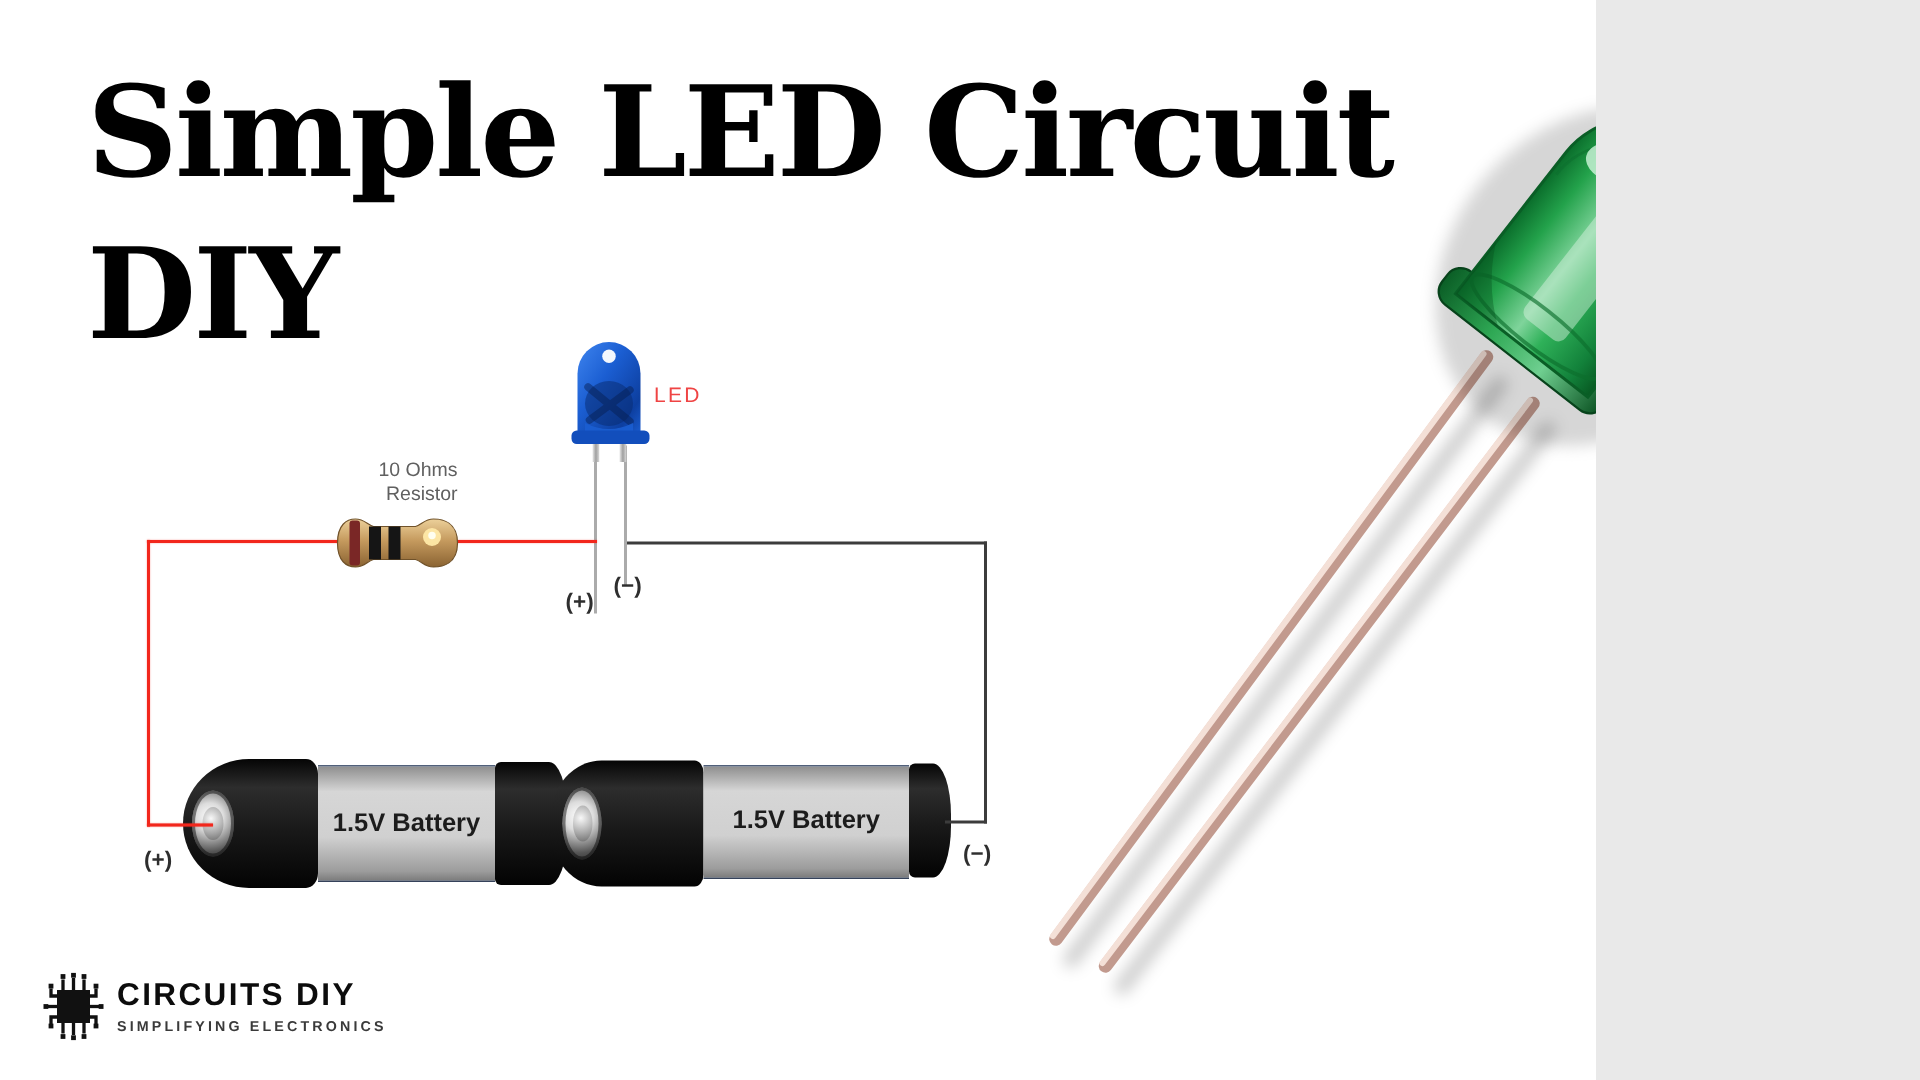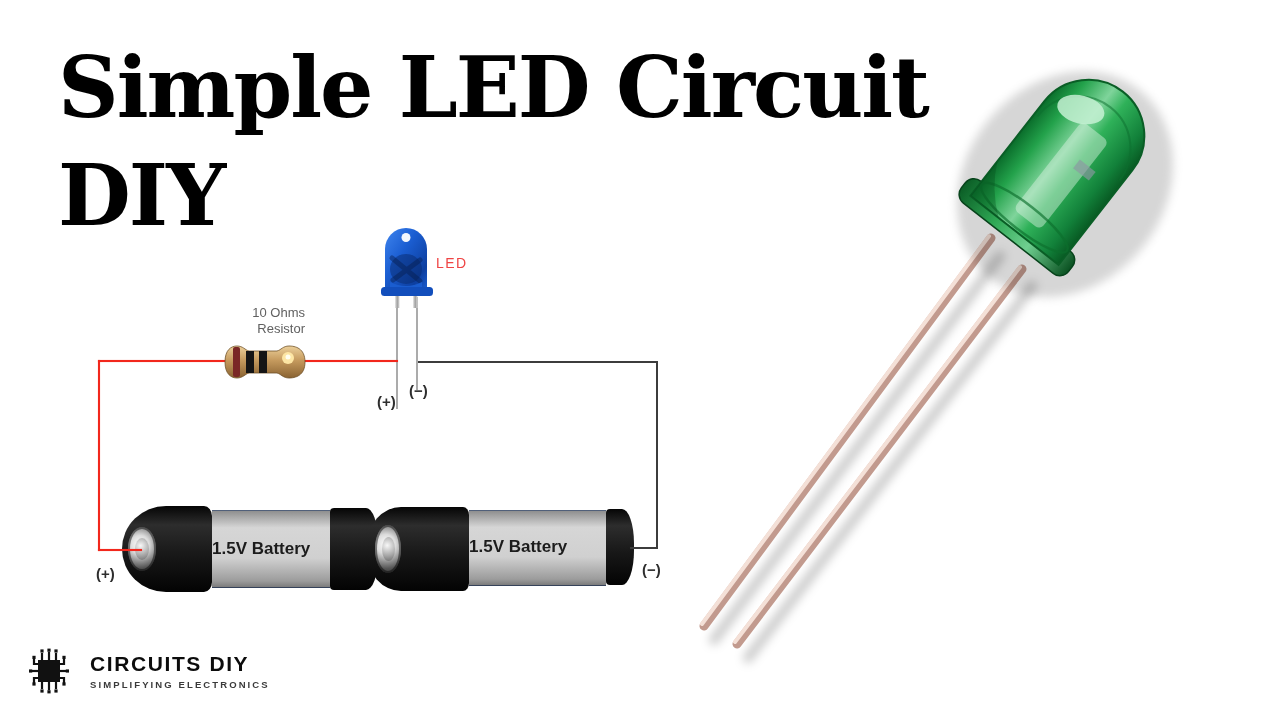--- a/index.html
+++ b/index.html
@@ -1,18 +1,18 @@
 <!DOCTYPE html>
 <html><head>
 <meta charset="utf-8">
 <style>
   * { margin:0; padding:0; box-sizing:border-box; }
   html,body { background:#e9e9e9; }
   .canvas {
-    position:relative; width:1280px; height:720px;
+    position:relative; width:1064px; height:720px;
     background:#ffffff; overflow:hidden;
     font-family:"Liberation Sans", sans-serif;
   }
 
   
   .title {
     position:absolute; left:58px; top:34px;
     font-family:"DejaVu Serif", serif;
     font-weight:bold; font-size:84px; line-height:108px;
     letter-spacing:-2px; color:#000;
@@ -30,33 +30,33 @@
     color:#606060; font-size:13px; line-height:16px; }
 
   .blue-led-wrap { position:absolute; left:378px; top:224px; z-index:4; }
   .led-caption { position:absolute; left:436px; top:255px; color:#ef4444; font-size:14px; letter-spacing:1.5px; }
 
   
   .battery-pack { position:absolute; left:122px; top:506px; width:514px; height:86px; z-index:2; }
   .cap { position:absolute; background:linear-gradient(180deg,#050505 0%,#2d2d2d 22%,#191919 55%,#030303 100%); }
   .body { position:absolute; background:linear-gradient(180deg,#8f8f8f 0%,#d6d6d6 22%,#d0d0d0 62%,#9c9c9c 92%,#7c7c7c 100%);
           border-top:1px solid #51607a; border-bottom:1px solid #35425a; }
-  .batt-label { position:absolute; width:100%; text-align:left; font-size:17px; font-weight:bold; color:#1c1c1c; }
+  .batt-label { position:absolute; width:100%; text-align:center; font-size:17px; font-weight:bold; color:#1c1c1c; }
   .terminal-face {
     position:absolute; border-radius:50%;
     background:radial-gradient(circle at 42% 40%, #ffffff 0%, #dcdcdc 30%, #8f8f8f 55%, #555 75%, #2c2c2c 100%);
     box-shadow:inset 0 0 0 2px rgba(0,0,0,.45);
   }
   .terminal-face .inner { position:absolute; left:25%; top:25%; width:50%; height:50%; border-radius:50%;
     background:radial-gradient(circle at 40% 35%, #f8f8f8 0%, #a5a5a5 60%, #6a6a6a 100%); }
 
   
   .green-led-photo { position:absolute; left:668px; top:38px; z-index:1; }
 
-  .logo { position:absolute; left:28px; top:646px; display:flex; align-items:center; gap:20px; }
+  .logo { position:absolute; left:28px; top:646px; display:flex; align-items:center; gap:8px; }
   .logo-text .brand { font-size:21px; font-weight:bold; color:#0c0c0c; letter-spacing:1.6px;
     font-family:"Liberation Sans", sans-serif; }
   .logo-text .tagline { font-size:9.5px; font-weight:bold; color:#3a3a3a; letter-spacing:2.1px; margin-top:3px; }
 </style>
 </head>
 <body>
 
 <div class="canvas">
 
   <div class="title">

